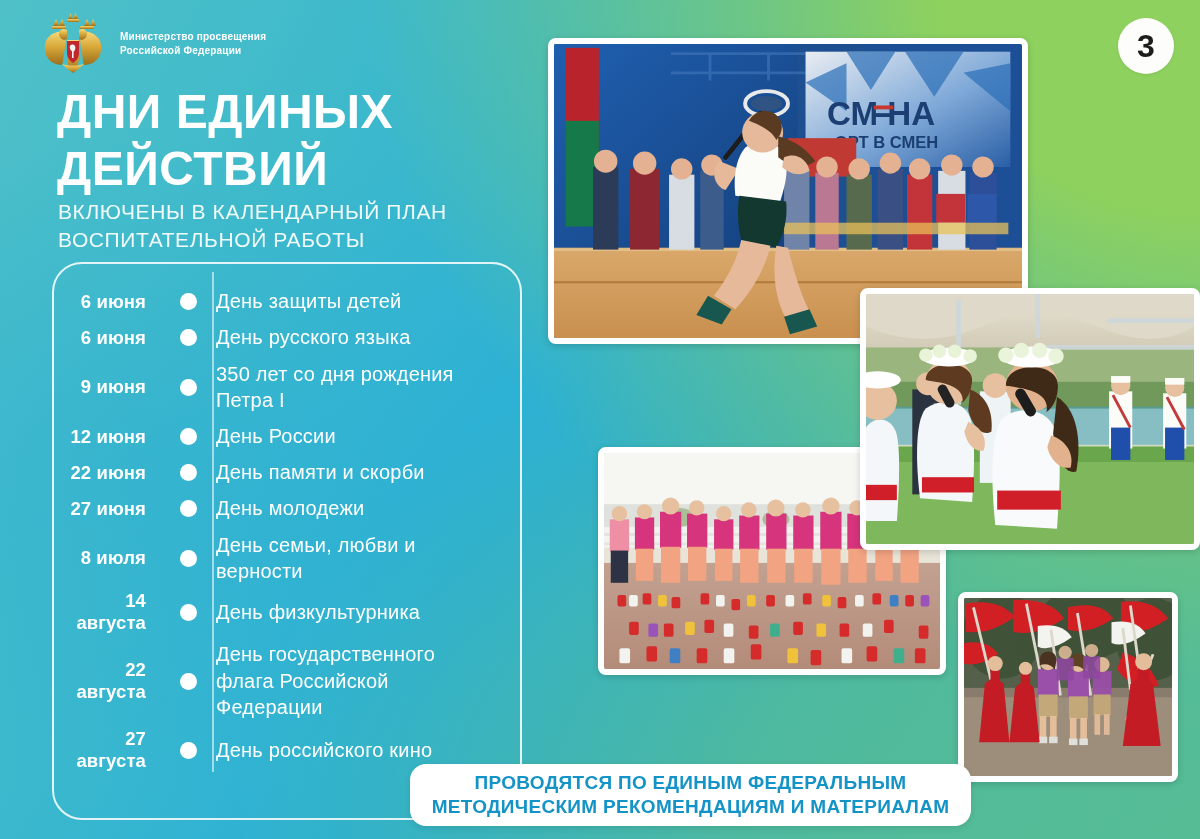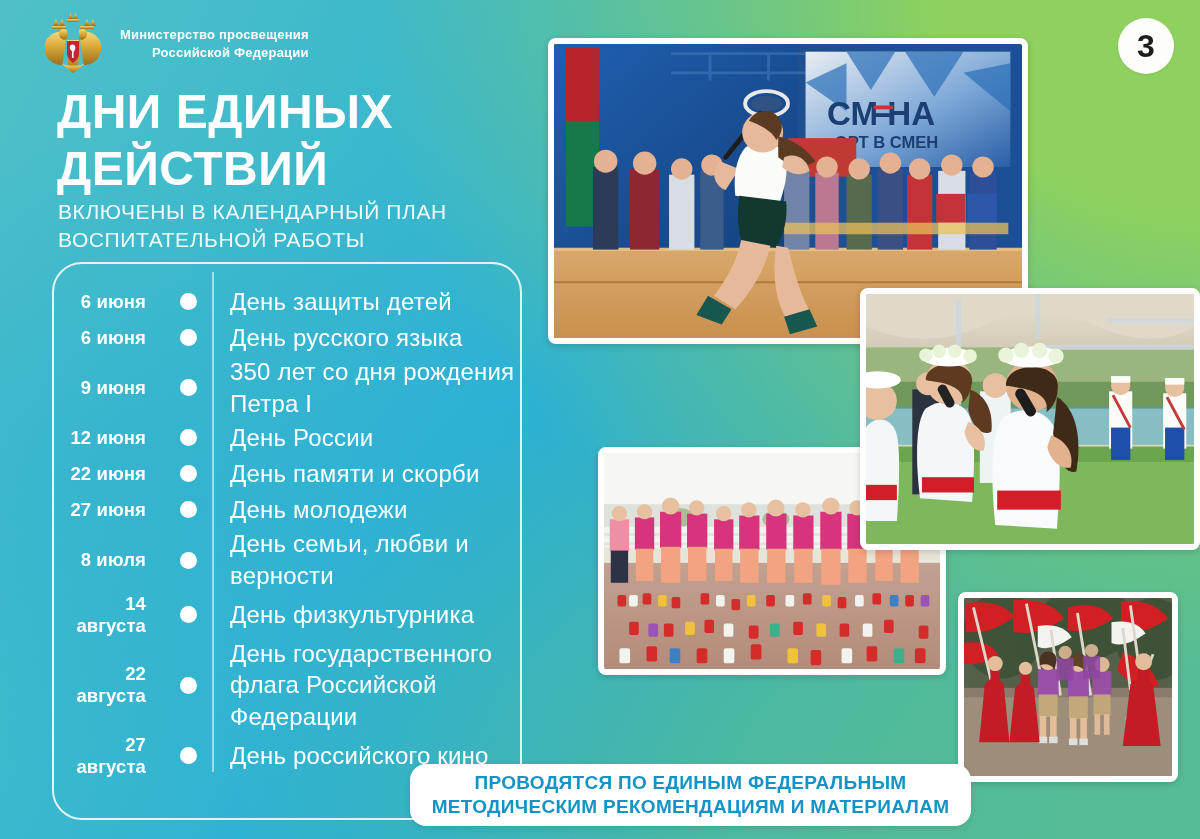--- a/index.html
+++ b/index.html
@@ -39,26 +39,25 @@
     gap: 14px;
     z-index: 6;
   }
   .emblem {
     width: 66px;
     height: 68px;
     flex: 0 0 auto;
   }
   .ministry-text {
     color: #ffffff;
-    font-size: 13px;
+    font-size: 10px;
     font-weight: bold;
     line-height: 1.42;
     letter-spacing: 0.2px;
     white-space: pre-line;
-    text-align: right;
   }
 
   .page-badge {
     position: absolute;
     right: 26px;
     top: 18px;
     width: 56px;
     height: 56px;
     border-radius: 50%;
     background: #fdfdfb;
@@ -158,26 +157,26 @@
   }
   .tl-dot {
     width: 17px;
     height: 17px;
     border-radius: 50%;
     background: #ffffff;
   }
   .tl-label {
     flex: 1 1 auto;
     color: #ffffff;
-    font-size: 24px;
+    font-size: 20px;
     font-weight: 300;
     line-height: 1.32;
     letter-spacing: 0.2px;
     white-space: pre-line;
-    padding-left: 18px;
+    padding-left: 4px;
   }
   .tl-row.two-line { min-height: 62px; }
   .tl-row.three-line { min-height: 92px; }
 
   
   .photo {
     position: absolute;
     border-radius: 8px;
     overflow: hidden;
     border: 6px solid #ffffff;

